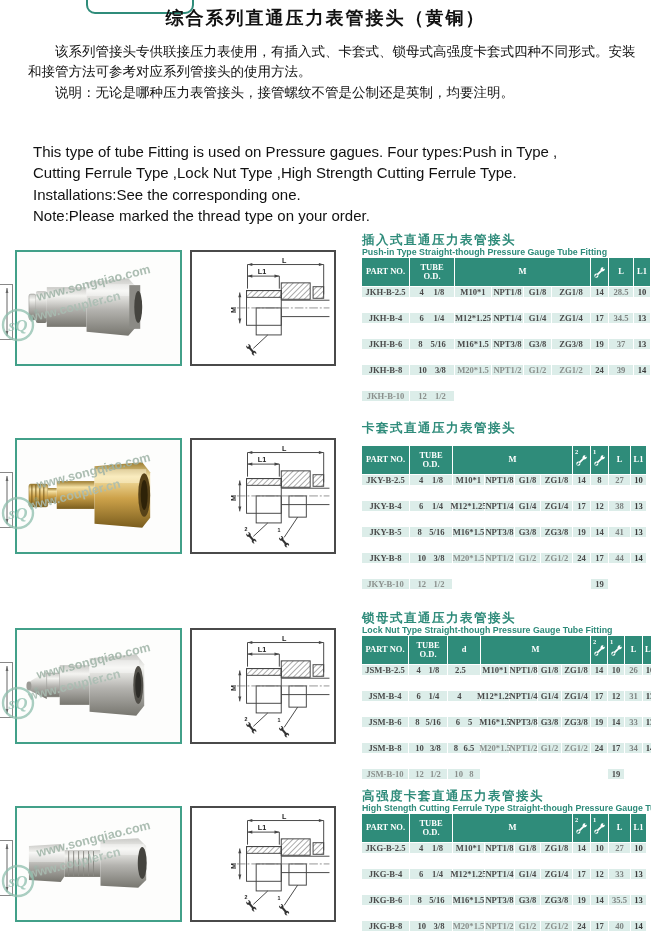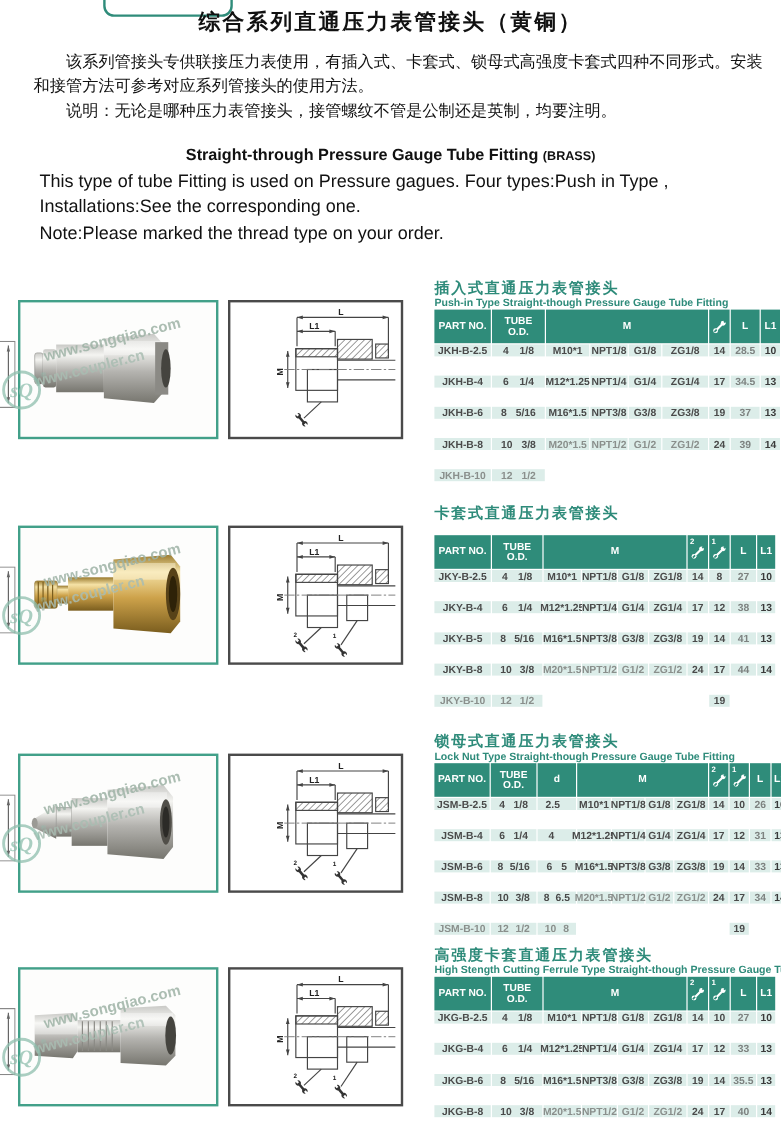--- a/index.html
+++ b/index.html
@@ -23,21 +23,21 @@
         color:#2E8B7A;white-space:nowrap;}
   .photo-box{position:absolute;left:15px;top:18px;width:163px;height:112px;
         border:2px solid #42A089;background:#fdfdfc;overflow:visible;}
   .wm{position:absolute;left:18px;top:24px;transform:rotate(-14deg);color:#9eb3a6;
         opacity:.85;font-size:12.5px;font-weight:bold;white-space:nowrap;pointer-events:none;}
   .wm2{top:48px;left:10px;color:#a9bdb2;}
   .logo{position:absolute;left:-20px;top:52px;width:42px;height:42px;opacity:.75;}
   .tube-end{position:absolute;left:-13px;top:52px;width:26px;height:56px;}
   .draw-box{position:absolute;left:190px;top:18px;width:142px;height:112px;
         border:2px solid #4A4A4A;background:#fff;}
-  .tbl{position:absolute;left:362px;top:26px;display:flex;gap:1px;background:#fff;}
+  .tbl{position:absolute;left:362px;top:26px;display:flex;gap:1px;background:#fff;font-family:Liberation Serif, serif;}
   .col{display:flex;flex-direction:column;gap:1px;}
   .hc{height:28px;background:#2F8C7A;color:#fff;font-size:8.5px;font-weight:bold;
         display:flex;align-items:center;justify-content:center;text-align:center;
         line-height:1.1;position:relative;}
   .bd{height:78px;display:flex;flex-direction:column;gap:16px;}
   .c{flex:1;background:#DCEDE9;display:flex;align-items:center;justify-content:center;
         font-size:8.6px;font-weight:bold;color:#4a4a4a;}
   .c.two{justify-content:space-evenly;}
   .c.dim, .mrow.dim .c{color:#8a8f8c;}
   .mrow{flex:1;display:flex;gap:1px;}
@@ -50,26 +50,23 @@
 </head>
 <body>
 
 <div id="page">
   <div class="corner-tab"></div>
   <h1 class="main-title">综合系列直通压力表管接头（黄铜）</h1>
   <div class="cnwrap">
     <p>该系列管接头专供联接压力表使用，有插入式、卡套式、锁母式高强度卡套式四种不同形式。安装和接管方法可参考对应系列管接头的使用方法。</p>
     <p>说明：无论是哪种压力表管接头，接管螺纹不管是公制还是英制，均要注明。</p>
   </div>
-  <div class="en-title">
-    <span>Straight-through Pressure Gauge Tube Fitting</span>
-    <span class="small">(BRASS)</span>
-  </div>
   <div class="en-body">
     <div>This type of  tube Fitting is used on Pressure gagues. Four  types:Push in Type ,</div>
+    <div>Cutting Ferrule Type ,Lock  Nut  Type ,High Strength Cutting Ferrule Type.</div>
     <div>Installations:See the corresponding one.</div>
     <div>Note:Please marked the thread type on your order.</div>
   </div>
   <div id="sections">
       <div class="section" style="top: 232px; height: 160px;">
         <div class="sec-title-cn">插入式直通压力表管接头</div>
         <div class="sec-title-en">Push-in Type Straight-though Pressure Gauge Tube Fitting</div>
         <div class="tube-end"><svg viewBox="0 0 26 56" width="26" height="56">
   <rect x="0.5" y="0.5" width="25" height="55" fill="#fff" stroke="#888"></rect>
   <line x1="20" y1="4" x2="20" y2="52" stroke="#666"></line>

